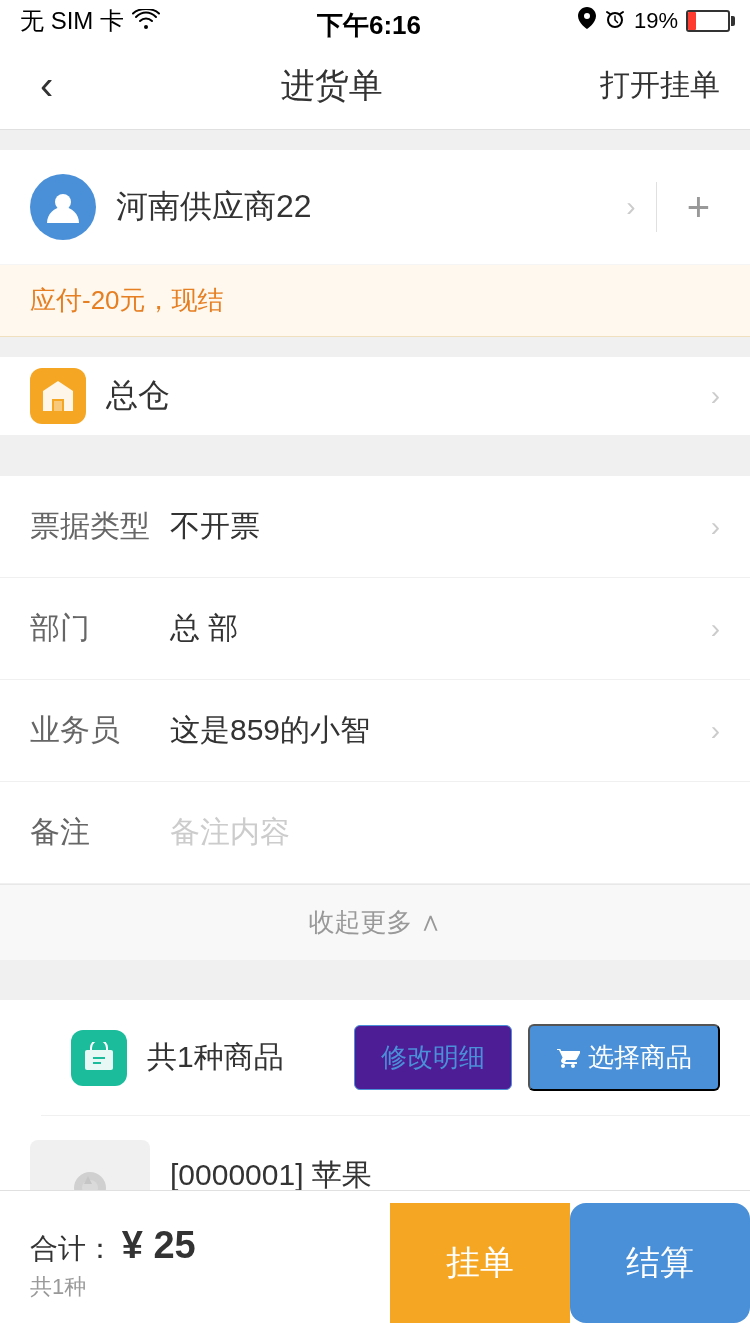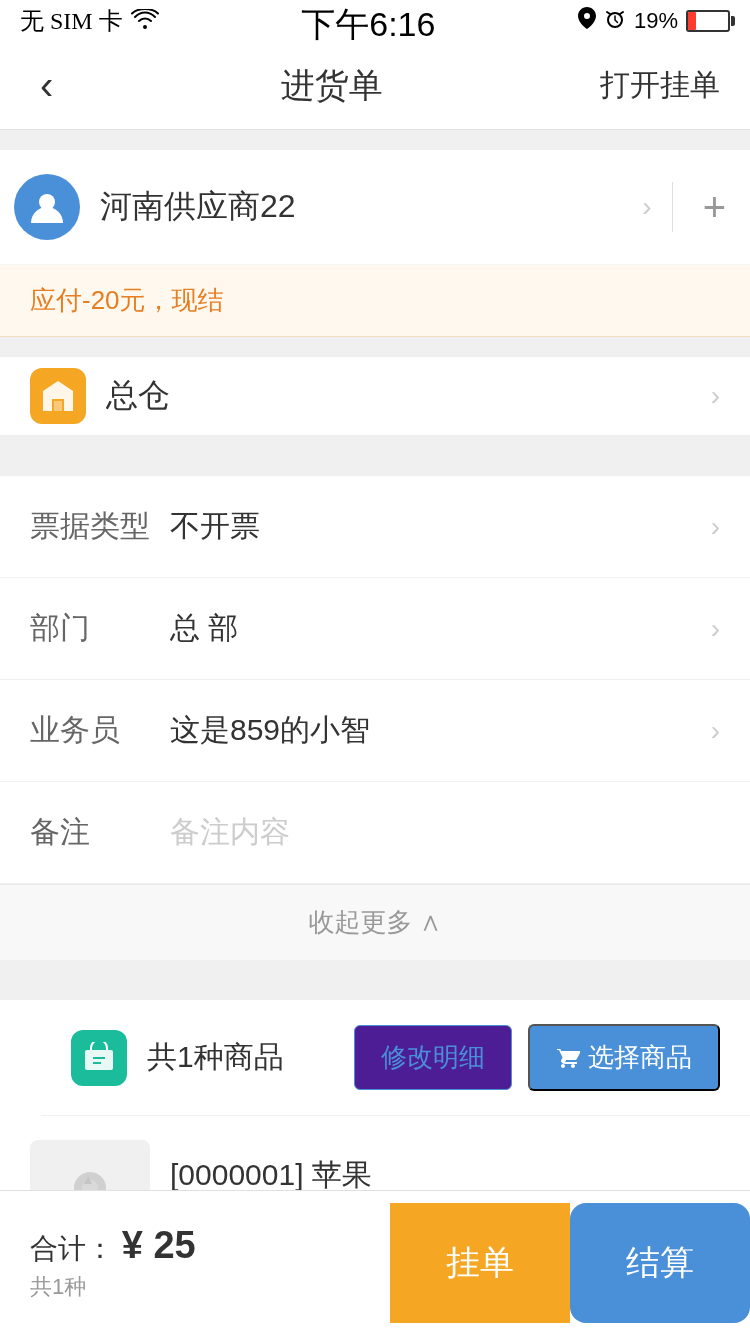--- a/index.html
+++ b/index.html
@@ -17,22 +17,22 @@
     .status-bar {
       background: #fff;
       height: 42px;
       display: flex;
       align-items: center;
       justify-content: space-between;
       padding: 0 20px;
       font-size: 24px;
       color: #000;
     }
-    .status-left { display: flex; align-items: center; gap: 8px; font-family: Liberation Serif, serif; }
-    .status-center { font-size: 34px; font-weight: 400; margin-top: 8px; }
+    .status-left { display: flex; align-items: center; gap: 8px; }
+    .status-center { font-size: 26px; font-weight: 700; margin-top: 8px; }
     .status-right { display: flex; align-items: center; gap: 8px; font-size: 22px; }
     .battery {
       width: 44px; height: 22px; border: 2px solid #333; border-radius: 3px;
       position: relative; display: inline-flex; align-items: center;
     }
     .battery::after {
       content: ''; position: absolute; right: -7px; top: 50%; transform: translateY(-50%);
       width: 4px; height: 10px; background: #333; border-radius: 0 2px 2px 0;
     }
     .battery-fill {
@@ -53,21 +53,21 @@
     .nav-action { font-size: 30px; color: #333; cursor: pointer; }
 
     
     .section-divider { height: 20px; background: #f0f0f0; }
 
     
     .supplier-section { background: #fff; }
     .supplier-row {
       display: flex;
       align-items: center;
-      padding: 24px 14px;
+      padding: 24px 30px;
       border-bottom: 1px solid #f5f5f5;
     }
     .supplier-avatar {
       width: 66px; height: 66px; border-radius: 50%; background: #4a90d9;
       display: flex; align-items: center; justify-content: center;
       margin-right: 20px; flex-shrink: 0;
     }
     .supplier-avatar svg { width: 40px; height: 40px; fill: #fff; }
     .supplier-name { flex: 1; font-size: 32px; color: #333; }
     .chevron-right { color: #ccc; font-size: 28px; }

